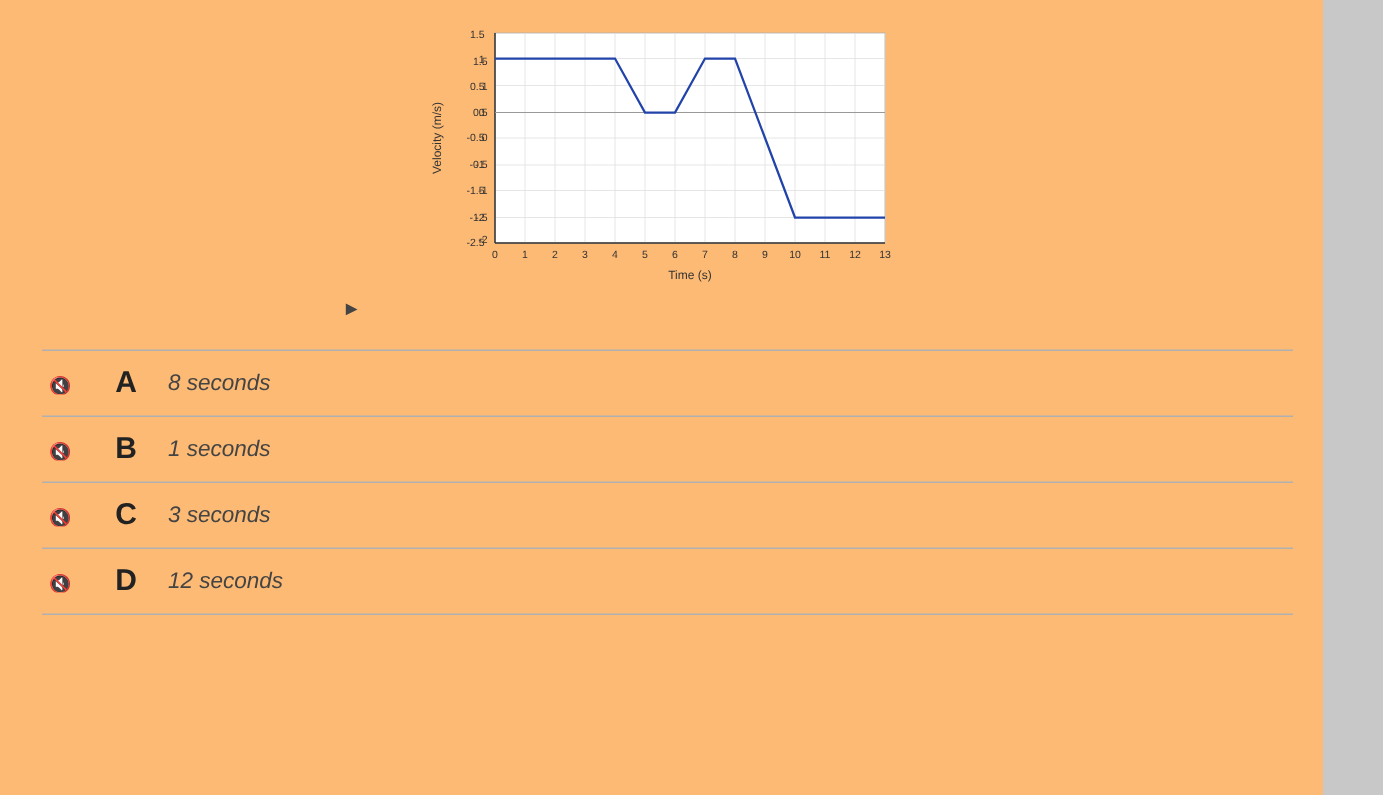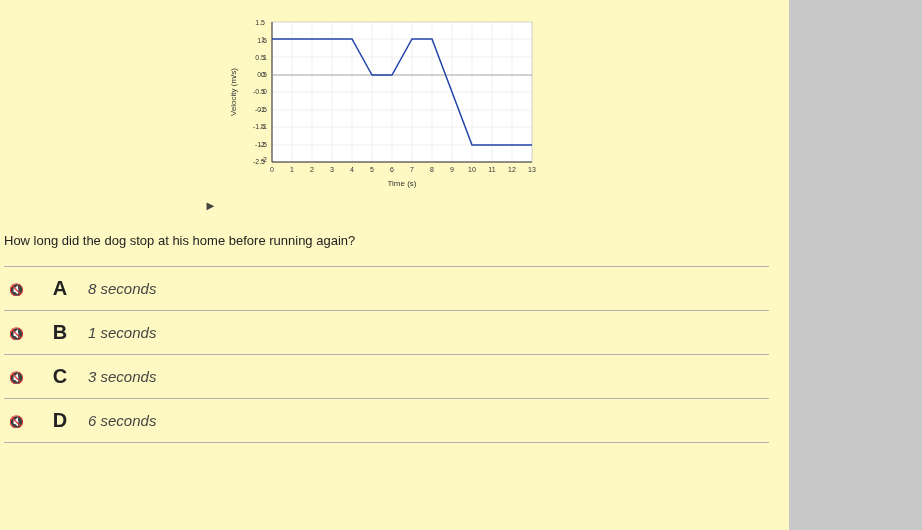--- a/index.html
+++ b/index.html
@@ -5,24 +5,24 @@
     * { box-sizing: border-box; margin: 0; padding: 0; }
     body {
       background: #c8c8c8;
       font-family: Arial, sans-serif;
       width: 922px;
       min-height: 530px;
       overflow: hidden;
       position: relative;
     }
     .main-container {
-      background: #fef9c3;
-      width: 789px;
+      background: #fdba74;
+      width: 882px;
       min-height: 530px;
-      padding: 10px 20px 20px 4px;
+      padding: 10px 20px 20px 28px;
       position: relative;
     }
 
     
     .graph-area {
       display: flex;
       justify-content: center;
       margin-bottom: 14px;
       margin-top: 4px;
     }
@@ -173,23 +173,20 @@
         <text x="9" y="78" text-anchor="middle" font-size="8" fill="#333" transform="rotate(-90,9,78)">Velocity (m/s)</text>
 
         <polyline points="45,25 125,25 145,61 165,61 185,25 205,25 245,131 305,131" fill="none" stroke="#2244aa" stroke-width="1.5"></polyline>
 
       </svg>
     </div>
   </div>
 
   <div style="margin-bottom:10px; font-size:13px; color:#444; position:relative; left:200px; top:-10px;">►</div>
 
-  <div class="sub-question">
-    <span>How long did the dog stop at his home before running again?</span>
-  </div>
 
   <div class="options-container">
 
     <div class="option-row">
       <div class="speaker-icon">
         <svg width="18" height="14" viewBox="0 0 18 14" fill="none" xmlns="http://www.w3.org/2000/svg">
           <text x="0" y="12" font-size="12" fill="#666">🔇</text>
         </svg>
       </div>
       <div class="option-letter">A</div>
@@ -216,17 +213,17 @@
       <div class="option-text">3 seconds</div>
     </div>
 
     <div class="option-row">
       <div class="speaker-icon">
         <svg width="18" height="14" viewBox="0 0 18 14" fill="none" xmlns="http://www.w3.org/2000/svg">
           <text x="0" y="12" font-size="12" fill="#666">🔇</text>
         </svg>
       </div>
       <div class="option-letter">D</div>
-      <div class="option-text">6 seconds</div>
+      <div class="option-text">12 seconds</div>
     </div>
 
   </div>
 </div>
 
 </body></html>

